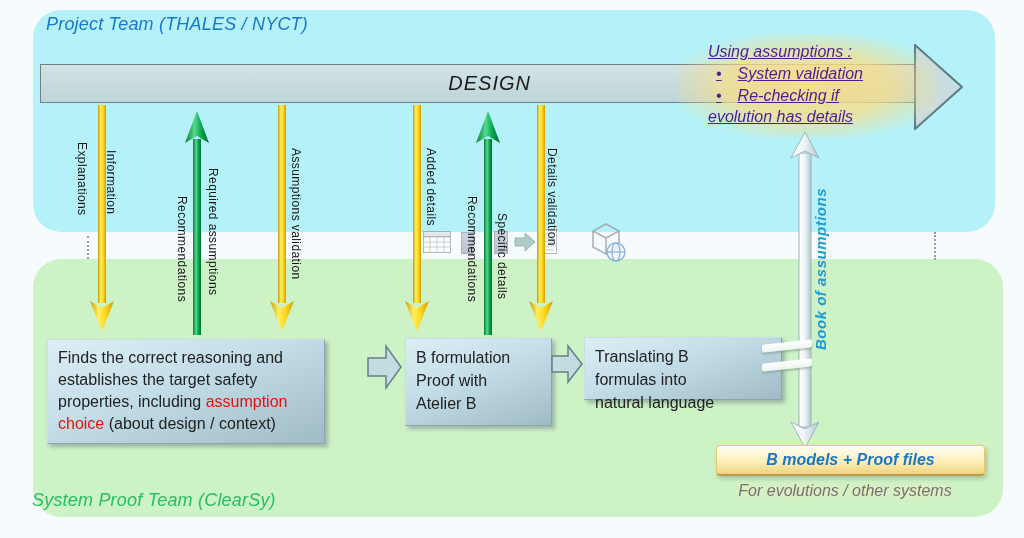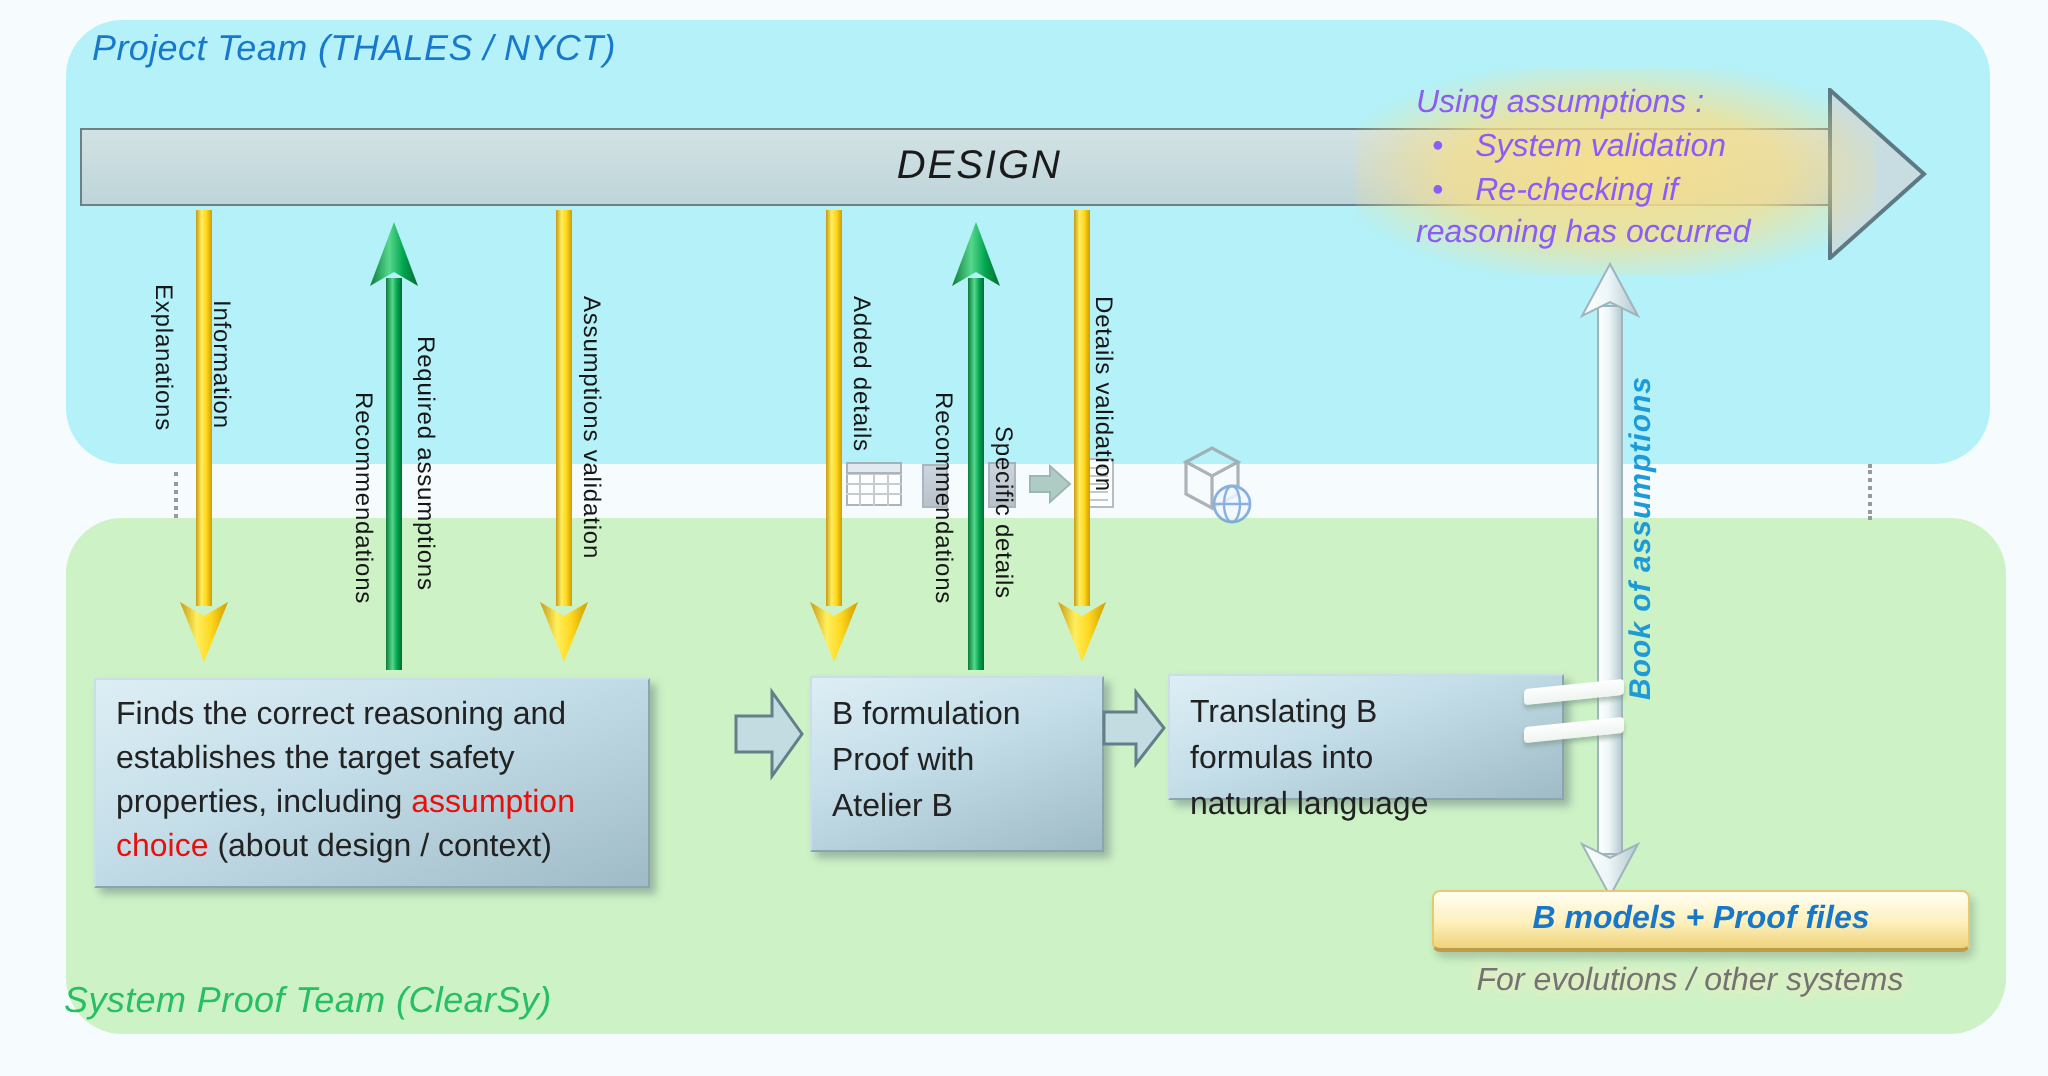--- a/index.html
+++ b/index.html
@@ -27,21 +27,21 @@
     position:absolute;left:330px;top:7px;width:160px;text-align:right;
     font-style:italic;font-size:20px;color:#1a1a1a;letter-spacing:1px;
   }
   .design-head{left:914px;top:44px;}
 
   
   .glow{
     left:678px;top:34px;width:260px;height:104px;
     background:radial-gradient(ellipse at 50% 50%, rgba(247,222,138,.95) 0%, rgba(247,222,138,.75) 45%, rgba(247,222,138,0) 78%);
   }
-  .ua-line{font-style:italic;font-size:16px;color:#8b5cf6;white-space:nowrap;}
+  .ua-line{font-style:italic;font-size:16px;color:#4c1d95;white-space:nowrap;text-decoration:underline;}
   .ua-title{left:708px;top:43px;}
   .ua-bullet{padding-left:0;}
   .ua-bullet::before{content:"\2022";margin-right:16px;}
   .ua-b1{left:716px;top:65px;}
   .ua-b2{left:716px;top:87px;}
   .ua-cont{left:708px;top:108px;}
 
   
   .vlabel{
     position:absolute;writing-mode:vertical-rl;text-orientation:mixed;
@@ -165,21 +165,21 @@
   <span class="design-label">DESIGN</span>
 </div>
 <svg class="abs design-head" width="50" height="86">
   <polygon points="1,1 48,43 1,85" fill="#c8dde2" stroke="#5d7a84" stroke-width="2"></polygon>
 </svg>
 
 <div class="abs glow"></div>
 <div class="abs ua-line ua-title">Using assumptions :</div>
 <div class="abs ua-line ua-bullet ua-b1"><span>System validation</span></div>
 <div class="abs ua-line ua-bullet ua-b2"><span>Re-checking if</span></div>
-<div class="abs ua-line ua-cont">reasoning has occurred</div>
+<div class="abs ua-line ua-cont">evolution has details</div>
 
 <svg class="abs" style="left:89px;top:105px" width="26" height="226">
   <rect x="9" y="0" width="8" height="198" fill="url(#yg)"></rect>
   <polygon points="1,196 13,226 25,196 13,203" fill="url(#yg)"></polygon>
 </svg>
 <svg class="abs" style="left:269px;top:105px" width="26" height="226">
   <rect x="9" y="0" width="8" height="198" fill="url(#yg)"></rect>
   <polygon points="1,196 13,226 25,196 13,203" fill="url(#yg)"></polygon>
 </svg>
 <svg class="abs" style="left:404px;top:105px" width="26" height="226">

